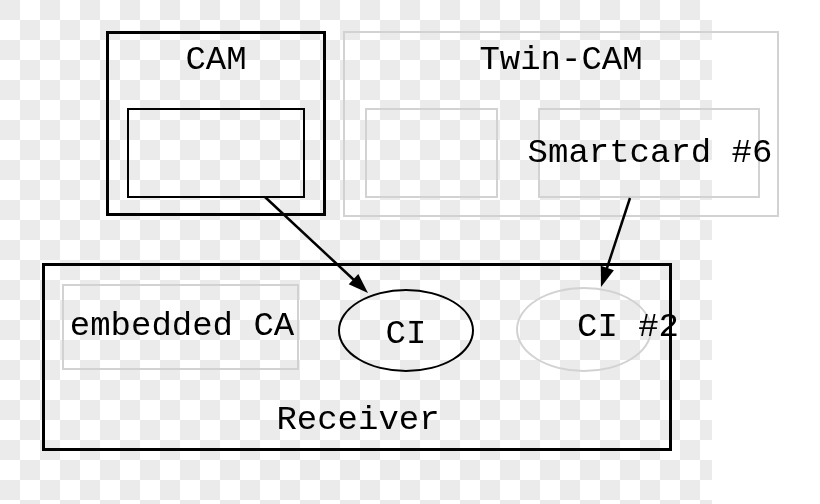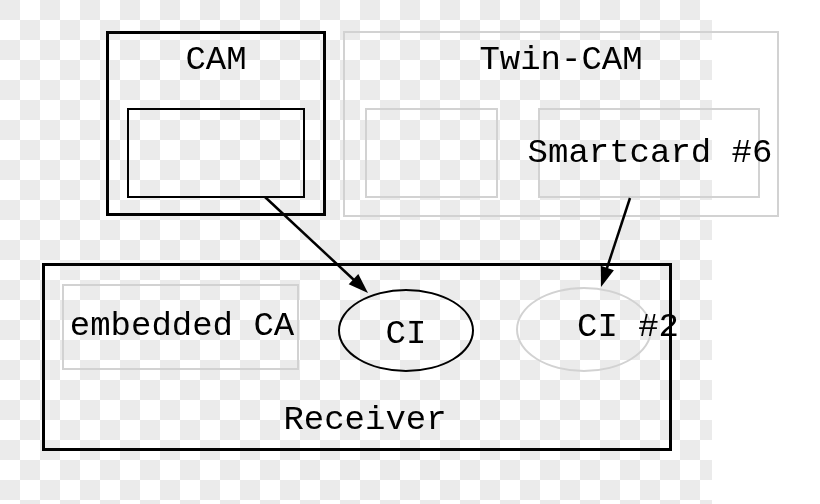--- a/index.html
+++ b/index.html
@@ -39,21 +39,21 @@
 
   <div class="box muted-border" style="left:343px; top:31px; width:436px; height:186px;"></div>
   <div class="lbl" style="left:561px; top:61px;">Twin-CAM</div>
 
   <div class="box muted-border" style="left:365px; top:108px; width:133px; height:90px;"></div>
 
   <div class="box muted-border" style="left:538px; top:108px; width:222px; height:90px;"></div>
   <div class="lbl" style="left:650px; top:154px;">Smartcard #6</div>
 
   <div class="box black-border" style="left:42px; top:263px; width:630px; height:188px;"></div>
-  <div class="lbl" style="left:358px; top:421px;margin-left:7px;">Receiver</div>
+  <div class="lbl" style="left:358px; top:421px;">Receiver</div>
 
   <div class="box muted-border" style="left:62px; top:284px; width:237px; height:86px;"></div>
   <div class="lbl" style="left:182px; top:327px;">embedded CA</div>
 
   <div class="box thin-black ellipse" style="left:338px; top:289px; width:136px; height:83px;"></div>
   <div class="lbl" style="left:406px; top:328px;margin-top:7px;">CI</div>
 
   <div class="box muted-border ellipse" style="left:516px; top:287px; width:136px; height:85px;"></div>
   <div class="lbl" style="left:584px; top:328px;margin-left:44px;">CI #2</div>
 

